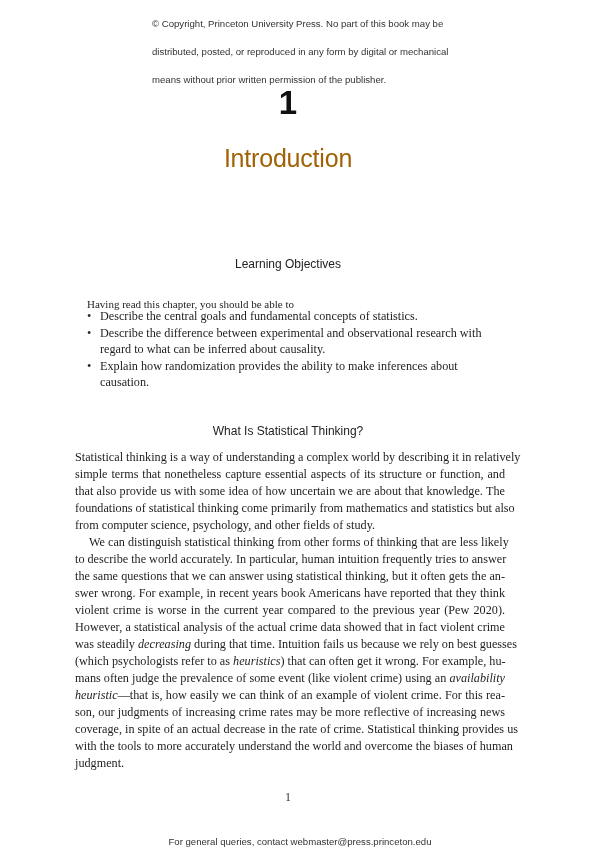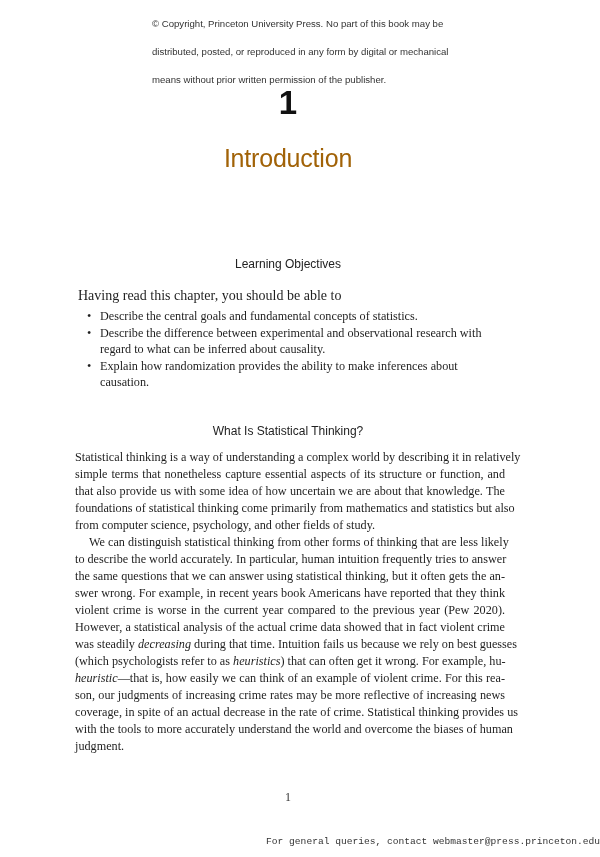--- a/index.html
+++ b/index.html
@@ -62,24 +62,24 @@
       color: #222;
       margin: 0;
     }
     #lo-heading { top: 257px; }
     #st-heading { top: 424px; }
     .body-text {
       position: absolute;
       left: 75px;
       width: 430px;
       font-family: "Liberation Serif", serif;
-      font-size: 14px;
+      font-size: 11px;
       line-height: 17px;
       color: #1e1e1e;
-      margin: 3px;
+      margin: 12px;
     }
     .intro-line { top: 284px; }
     .objectives {
       position: absolute;
       top: 308px;
       left: 75px;
       width: 430px;
       margin: 0;
       padding: 0;
       list-style: none;
@@ -123,22 +123,22 @@
       font-family: "Liberation Serif", serif;
       font-size: 12px;
       color: #333;
       margin: 0;
     }
     .footer {
       position: absolute;
       top: 836px;
       left: 0;
       width: 600px;
-      text-align: right;
-      font-family: Liberation Mono, monospace;
+      text-align: center;
+      font-family: Liberation Sans, sans-serif;
       font-size: 9.6px;
       color: #333;
       margin: 0;
     }
     em { font-style: italic; }
   </style>
 </head>
 <body>
 
 <div class="copyright">
@@ -183,20 +183,21 @@
 
 <div class="para" id="para2">
   <span class="ln indent">We can distinguish statistical thinking from other forms of thinking that are less likely</span>
   <span class="ln">to describe the world accurately. In particular, human intuition frequently tries to answer</span>
   <span class="ln">the same questions that we can answer using statistical thinking, but it often gets the an-</span>
   <span class="ln">swer wrong. For example, in recent years book Americans have reported that they think</span>
   <span class="ln">violent crime is worse in the current year compared to the previous year (Pew 2020).</span>
   <span class="ln">However, a statistical analysis of the actual crime data showed that in fact violent crime</span>
   <span class="ln"><span>was steadily </span><em>decreasing</em><span> during that time. Intuition fails us because we rely on best guesses</span></span>
   <span class="ln"><span>(which psychologists refer to as </span><em>heuristics</em><span>) that can often get it wrong. For example, hu-</span></span>
+  <span class="ln"><span>mans often judge the prevalence of some event (like violent crime) using an </span><em>availability</em></span>
   <span class="ln"><em>heuristic</em><span>—that is, how easily we can think of an example of violent crime. For this rea-</span></span>
   <span class="ln">son, our judgments of increasing crime rates may be more reflective of increasing news</span>
   <span class="ln">coverage, in spite of an actual decrease in the rate of crime. Statistical thinking provides us</span>
   <span class="ln">with the tools to more accurately understand the world and overcome the biases of human</span>
   <span class="ln last">judgment.</span>
 </div>
 
 <p class="page-number">1</p>
 
 <p class="footer">For general queries, contact webmaster@press.princeton.edu</p>

